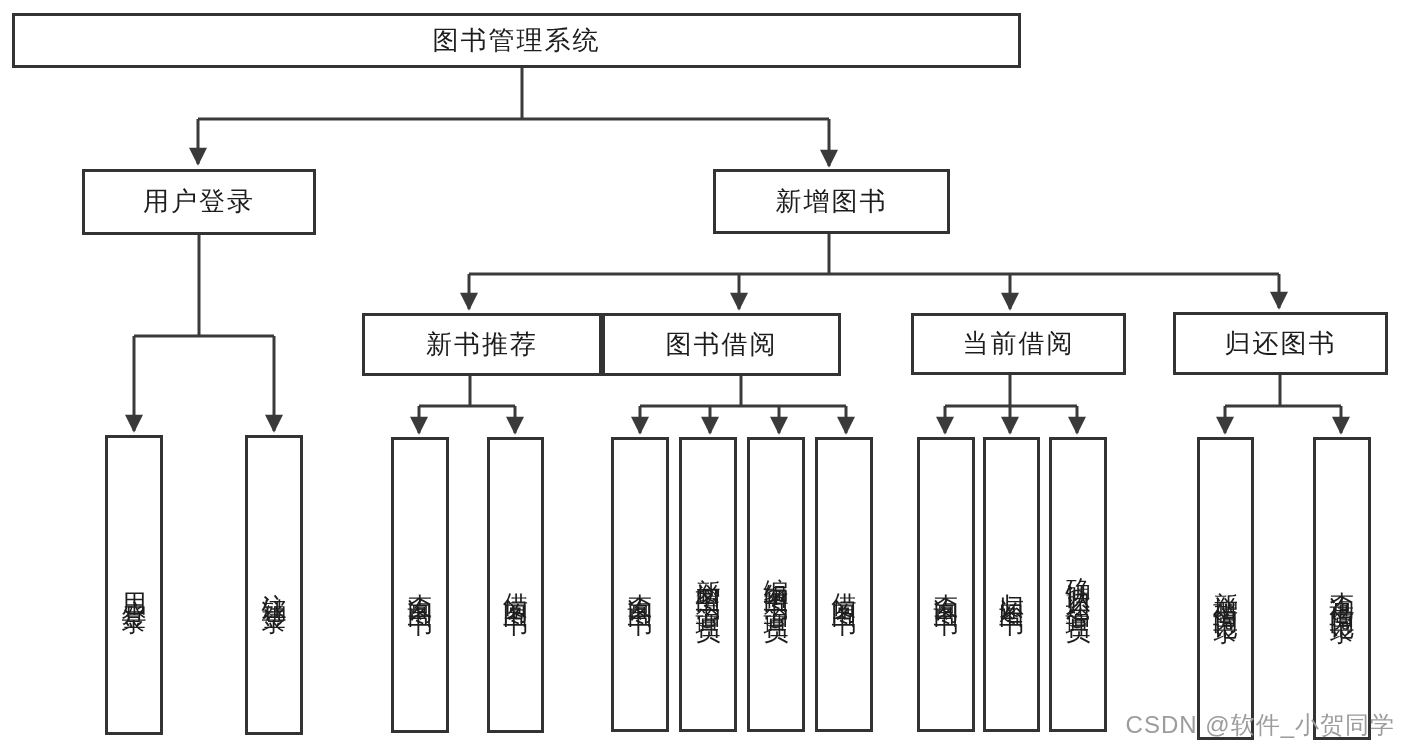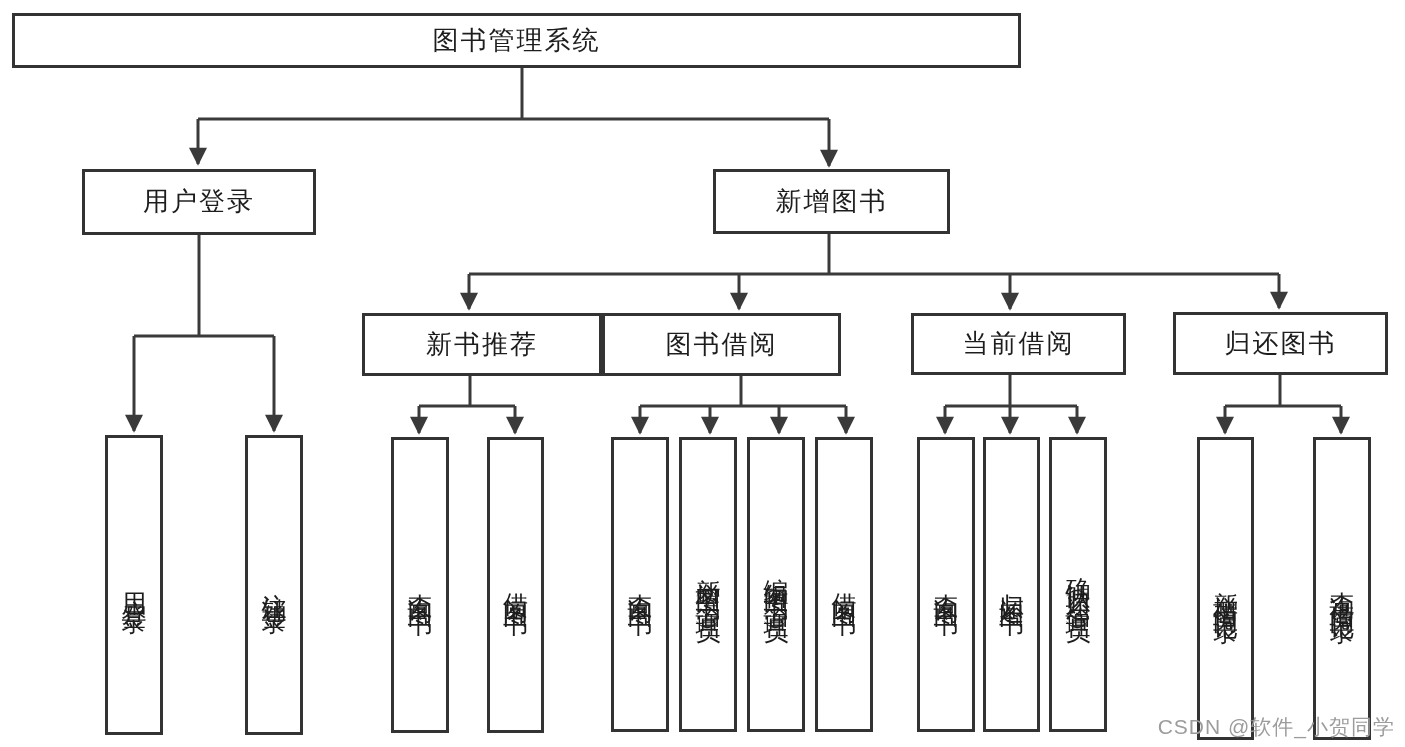--- a/index.html
+++ b/index.html
@@ -56,21 +56,21 @@
   .node.v{
     writing-mode:vertical-rl;
     text-orientation:mixed;
     font-size:25px;
     letter-spacing:6px;
   }
   .watermark{
     position:absolute;
     right:10px;
     bottom:6px;
-    font-size:21px;
+    font-size:24px;
     color:var(--watermark);
     letter-spacing:1px;
     z-index:3;
     white-space:nowrap;
     text-align:center;
   }
 </style>
 </head>
 <body>
 

